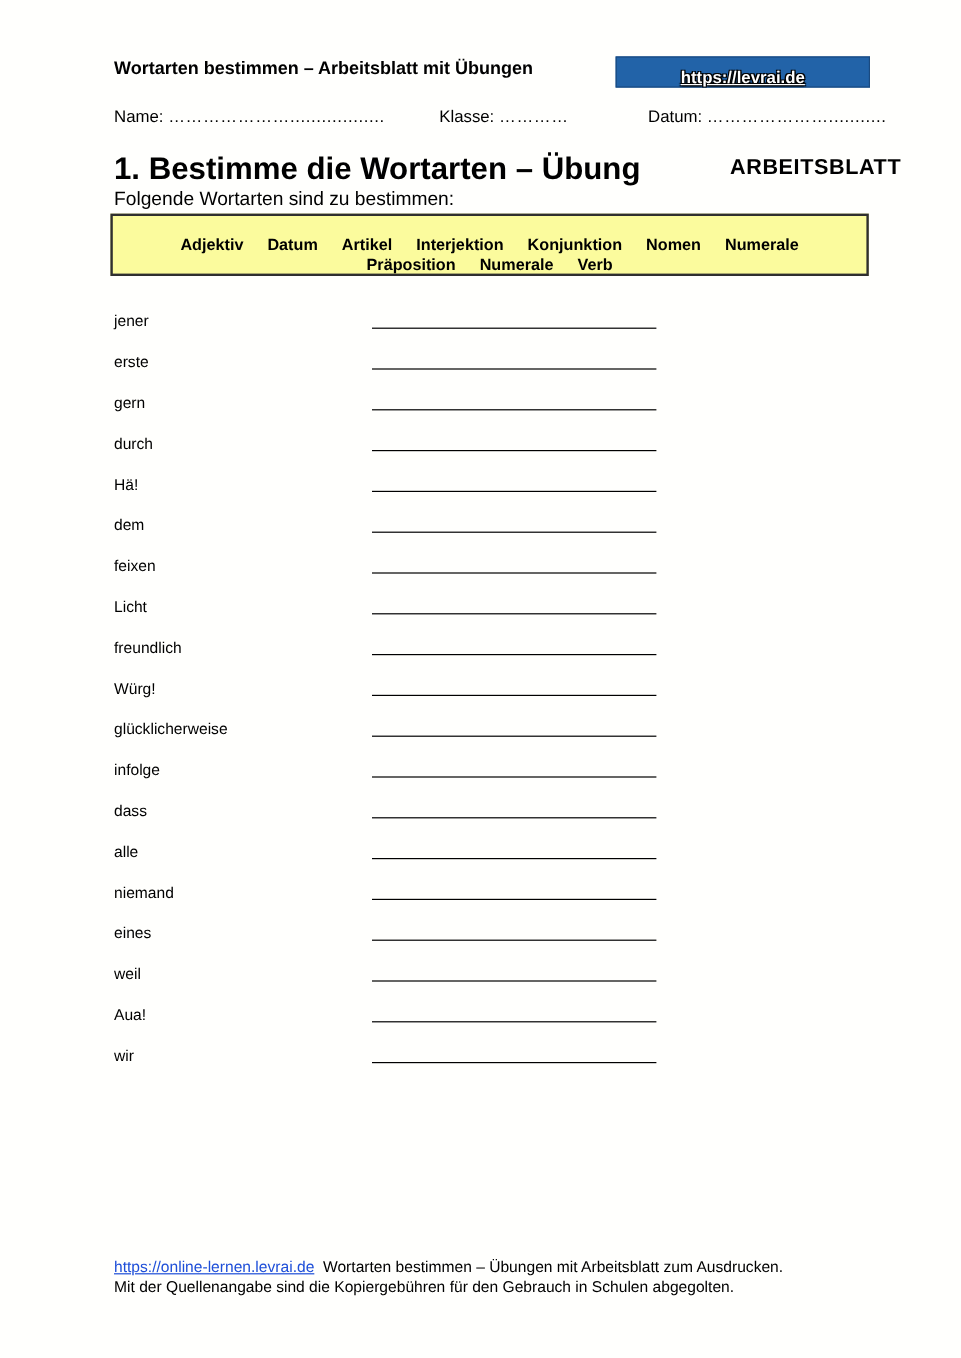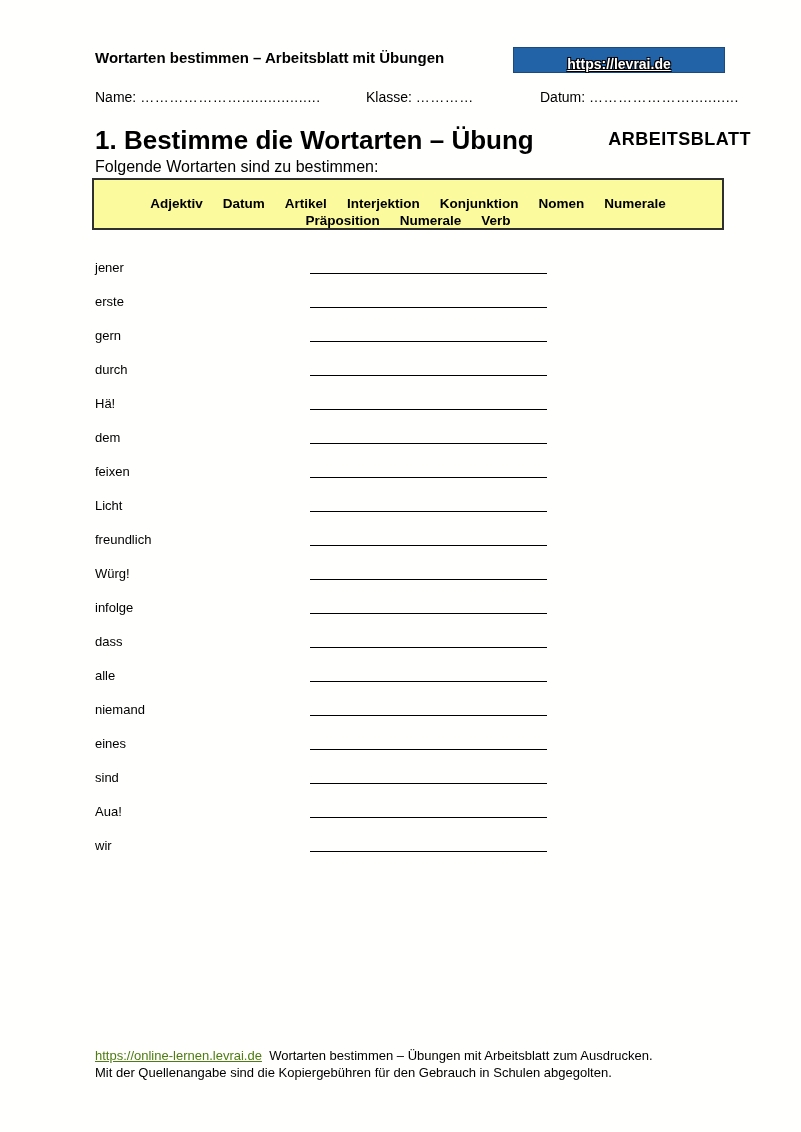--- a/index.html
+++ b/index.html
@@ -146,21 +146,21 @@
   
   .footer {
     position: absolute;
     left: 95px;
     top: 1047px;
     font-size: 13px;
     line-height: 17px;
     white-space: nowrap;
   }
   .footer a {
-    color: #4d7c0f;
+    color: #1d4ed8;
     text-decoration: underline;
     margin-top: 40px;
   }
 </style>
 </head>
 <body>
 
 <div class="page">
 
   <div class="doc-title">Wortarten bestimmen – Arbeitsblatt mit Übungen</div>
@@ -233,41 +233,45 @@
       </div>
       <div class="word-row">
         <span class="word-label">freundlich</span>
         <div class="answer-line"></div>
       </div>
       <div class="word-row">
         <span class="word-label">Würg!</span>
         <div class="answer-line"></div>
       </div>
       <div class="word-row">
+        <span class="word-label">glücklicherweise</span>
+        <div class="answer-line"></div>
+      </div>
+      <div class="word-row">
         <span class="word-label">infolge</span>
         <div class="answer-line"></div>
       </div>
       <div class="word-row">
         <span class="word-label">dass</span>
         <div class="answer-line"></div>
       </div>
       <div class="word-row">
         <span class="word-label">alle</span>
         <div class="answer-line"></div>
       </div>
       <div class="word-row">
         <span class="word-label">niemand</span>
         <div class="answer-line"></div>
       </div>
       <div class="word-row">
         <span class="word-label">eines</span>
         <div class="answer-line"></div>
       </div>
       <div class="word-row">
-        <span class="word-label">sind</span>
+        <span class="word-label">weil</span>
         <div class="answer-line"></div>
       </div>
       <div class="word-row">
         <span class="word-label">Aua!</span>
         <div class="answer-line"></div>
       </div>
       <div class="word-row">
         <span class="word-label">wir</span>
         <div class="answer-line"></div>
       </div>

